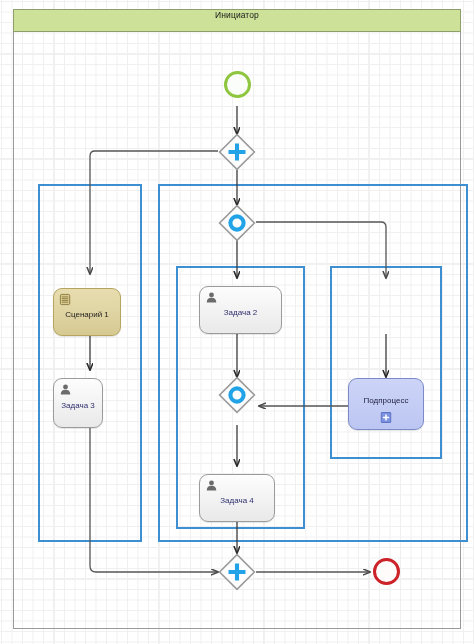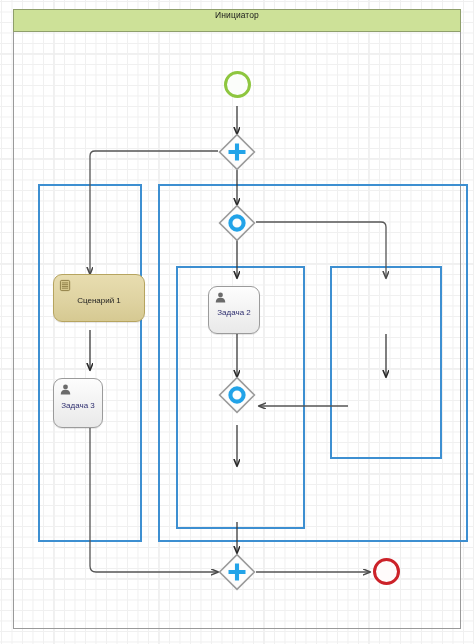--- a/index.html
+++ b/index.html
@@ -251,40 +251,54 @@
     </svg>
     <div class="gw-glyph">
       <svg width="22" height="22" viewBox="0 0 22 22">
         <path d="M11,2.5 L11,19.5 M2.5,11 L19.5,11" stroke="#22a3e8" stroke-width="4.1" stroke-linecap="butt"></path>
       </svg>
     </div>
   </div>
 
   <div class="node event event-end" style="left:373px; top:558px; width:27px; height:27px;"></div>
 
-  <div class="node script-task" style="left:53px; top:274px; width:92px; height:48px;">
+  <div class="node script-task" style="left:53px; top:288px; width:68px; height:48px;">
     <svg class="node-icon" viewBox="0 0 14 14">
       <rect x="1.5" y="1.5" width="10" height="11" rx="1.4" fill="#d8c98e" stroke="#8a7a42" stroke-width="1"></rect>
       <path d="M3.6,4.2 H9.4 M3.6,6.1 H9.4 M3.6,8 H9.4 M3.6,9.9 H9.4" stroke="#8a7a42" stroke-width="0.95" stroke-linecap="round"></path>
     </svg>
     <span class="label">Сценарий 1</span>
   </div>
 
   <div class="node task" style="left:53px; top:378px; width:50px; height:50px;">
     <svg class="node-icon" viewBox="0 0 14 14">
       <circle cx="7" cy="4.2" r="2.6" fill="#6b6b6b"></circle>
       <path d="M1.9,12.4 C1.9,8.9 4.2,7.4 7,7.4 C9.8,7.4 12.1,8.9 12.1,12.4 Z" fill="#6b6b6b"></path>
     </svg>
     <span class="label">Задача 3</span>
   </div>
 
-  <div class="node task" style="left:208px; top:286px; width:52px; height:48px;">
+  <div class="node task" style="left:199px; top:286px; width:83px; height:48px;">
     <svg class="node-icon" viewBox="0 0 14 14">
       <circle cx="7" cy="4.2" r="2.6" fill="#6b6b6b"></circle>
       <path d="M1.9,12.4 C1.9,8.9 4.2,7.4 7,7.4 C9.8,7.4 12.1,8.9 12.1,12.4 Z" fill="#6b6b6b"></path>
     </svg>
     <span class="label">Задача 2</span>
   </div>
 
-
-
+  <div class="node task" style="left:199px; top:474px; width:76px; height:48px;">
+    <svg class="node-icon" viewBox="0 0 14 14">
+      <circle cx="7" cy="4.2" r="2.6" fill="#6b6b6b"></circle>
+      <path d="M1.9,12.4 C1.9,8.9 4.2,7.4 7,7.4 C9.8,7.4 12.1,8.9 12.1,12.4 Z" fill="#6b6b6b"></path>
+    </svg>
+    <span class="label">Задача 4</span>
+  </div>
+
+
+  <div class="node subprocess" style="left:348px; top:378px; width:76px; height:52px;">
+    <span class="label">Подпроцесс</span>
+    <svg class="sub-marker" viewBox="0 0 12 12">
+      <rect x="0.6" y="0.6" width="10.8" height="10.8" rx="0.8" fill="#7d92e0" stroke="#4f62b8" stroke-width="0.9"></rect>
+      <path d="M6,2.6 L6,9.4 M2.6,6 L9.4,6" stroke="#ffffff" stroke-width="1.7" stroke-linecap="butt"></path>
+    </svg>
+  </div>
 
 </div>
 
 </body></html>

